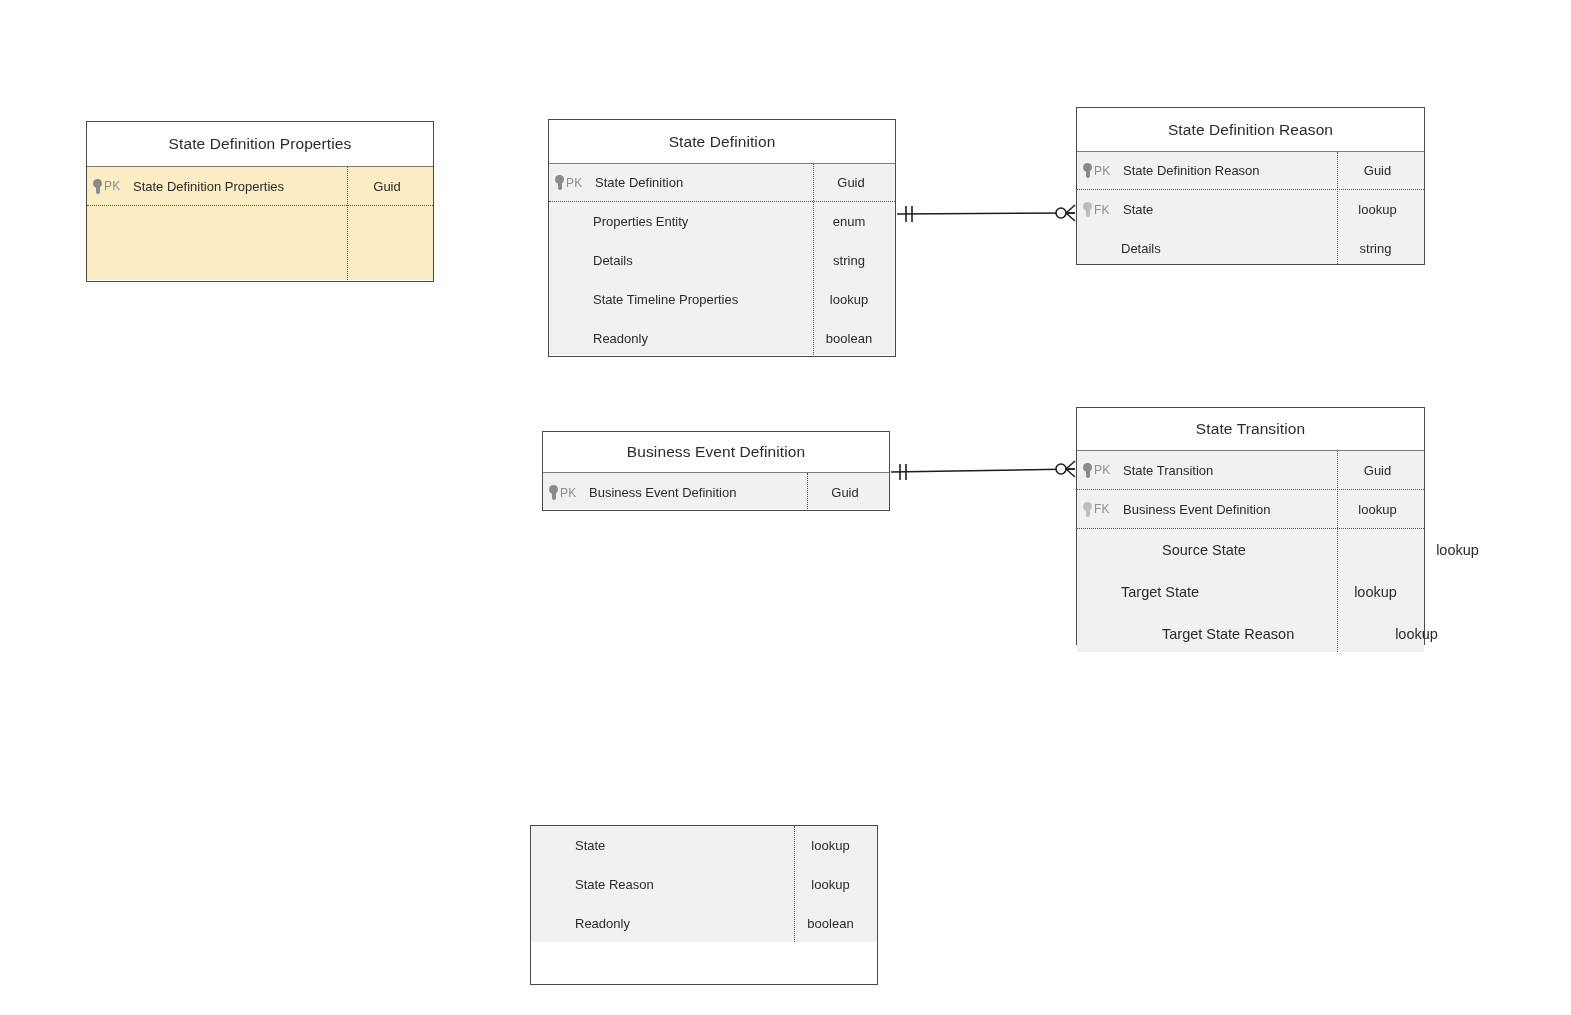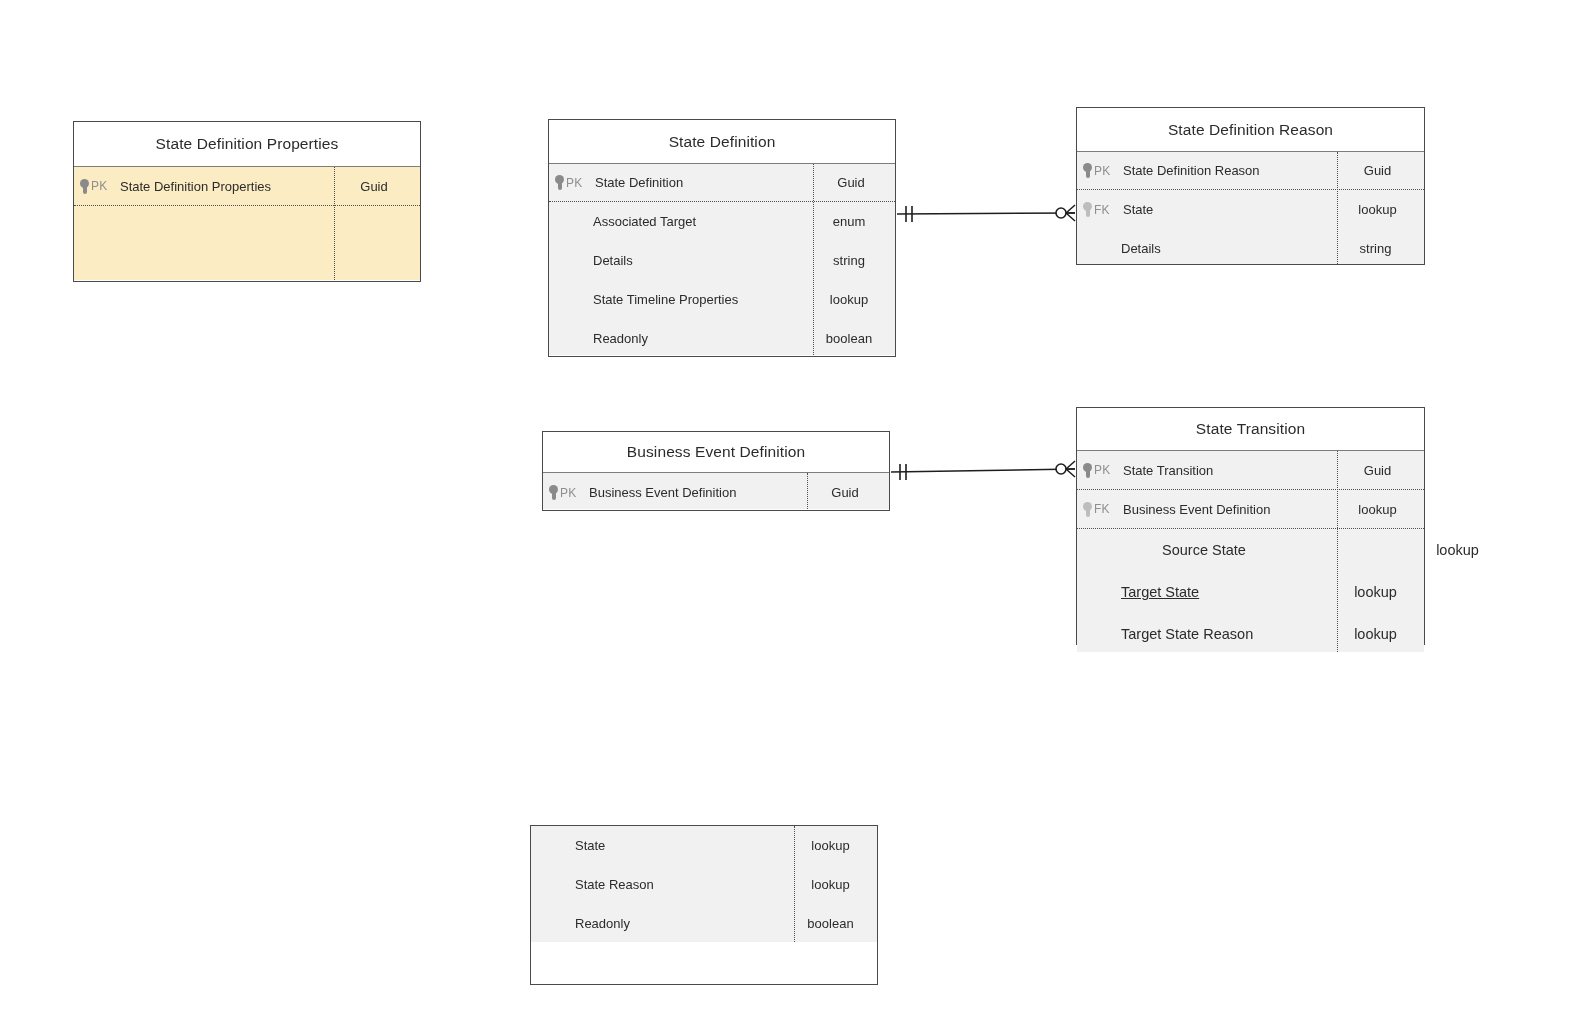--- a/index.html
+++ b/index.html
@@ -134,21 +134,21 @@
   .connector line, .connector path, .connector circle {
     stroke: #1e1e1e;
     fill: none;
   }
   .connector circle { fill: #ffffff; stroke-width: 1.6; }
 </style>
 </head>
 <body>
 
 <div id="canvas">
-    <div class="entity" style="left: 73px; top: 121px; width: 348px; height: 161px;">
+    <div class="entity" style="left: 86px; top: 121px; width: 348px; height: 161px;">
       <div class="entity-header sep-solid" style="height: 45px;">State Definition Properties</div>
       <div class="entity-body fill-amber" style="height: 113px;">
         <div class="vdiv" style="left: 260px;"></div>
         <div class="attr-row rule" style="height: 39px;">
           <div class="attr-key">
             <span class="keyglyph">
               <i class="head"></i>
               <i class="stem"></i>
             </span>
             <span class="keytag">PK</span>
@@ -168,21 +168,21 @@
               <i class="head"></i>
               <i class="stem"></i>
             </span>
             <span class="keytag">PK</span>
           </div>
           <div class="attr-name" style="margin-right: 0px; flex: 0 0 216px;">State Definition</div>
           <div class="attr-type" style="width: 80px;">Guid</div>
         </div>
         <div class="attr-row nopk" style="height: 39px;">
           <div class="attr-key"></div>
-          <div class="attr-name" style="margin-right: 0px; flex: 0 0 216px;">Associated Target</div>
+          <div class="attr-name" style="margin-right: 0px; flex: 0 0 216px;">Properties Entity</div>
           <div class="attr-type" style="width: 80px;">enum</div>
         </div>
         <div class="attr-row nopk" style="height: 39px;">
           <div class="attr-key"></div>
           <div class="attr-name" style="margin-right: 0px; flex: 0 0 216px;">Details</div>
           <div class="attr-type" style="width: 80px;">string</div>
         </div>
         <div class="attr-row nopk" style="height: 39px;">
           <div class="attr-key"></div>
           <div class="attr-name" style="margin-right: 0px; flex: 0 0 216px;">State Timeline Properties</div>
@@ -271,24 +271,24 @@
           <div class="attr-name" style="margin-right: 0px; flex: 0 0 212px;">Business Event Definition</div>
           <div class="attr-type" style="width: 85px;">lookup</div>
         </div>
         <div class="attr-row big nopk" style="height: 42px; gap: 41px;">
           <div class="attr-key"></div>
           <div class="attr-name" style="margin-right: 0px; flex: 0 0 212px;">Source State</div>
           <div class="attr-type" style="width: 85px;">lookup</div>
         </div>
         <div class="attr-row big nopk" style="height: 42px;">
           <div class="attr-key"></div>
-          <div class="attr-name" style="margin-right: 0px; flex: 0 0 212px; text-decoration: underline;">Target State</div>
-          <div class="attr-type" style="width: 85px;">lookup</div>
-        </div>
-        <div class="attr-row big nopk" style="height: 42px;">
+          <div class="attr-name" style="margin-right: 0px; flex: 0 0 212px;">Target State</div>
+          <div class="attr-type" style="width: 85px;">lookup</div>
+        </div>
+        <div class="attr-row big nopk" style="height: 42px; padding-left: 41px;">
           <div class="attr-key"></div>
           <div class="attr-name" style="margin-right: 0px; flex: 0 0 212px;">Target State Reason</div>
           <div class="attr-type" style="width: 85px;">lookup</div>
         </div>
       </div>
     </div>
     <div class="entity" style="left: 530px; top: 825px; width: 348px; height: 160px;">
       <div class="entity-body fill-grey" style="height: 116px;">
         <div class="vdiv" style="left: 263px;"></div>
         <div class="attr-row nopk" style="height: 39px;">

